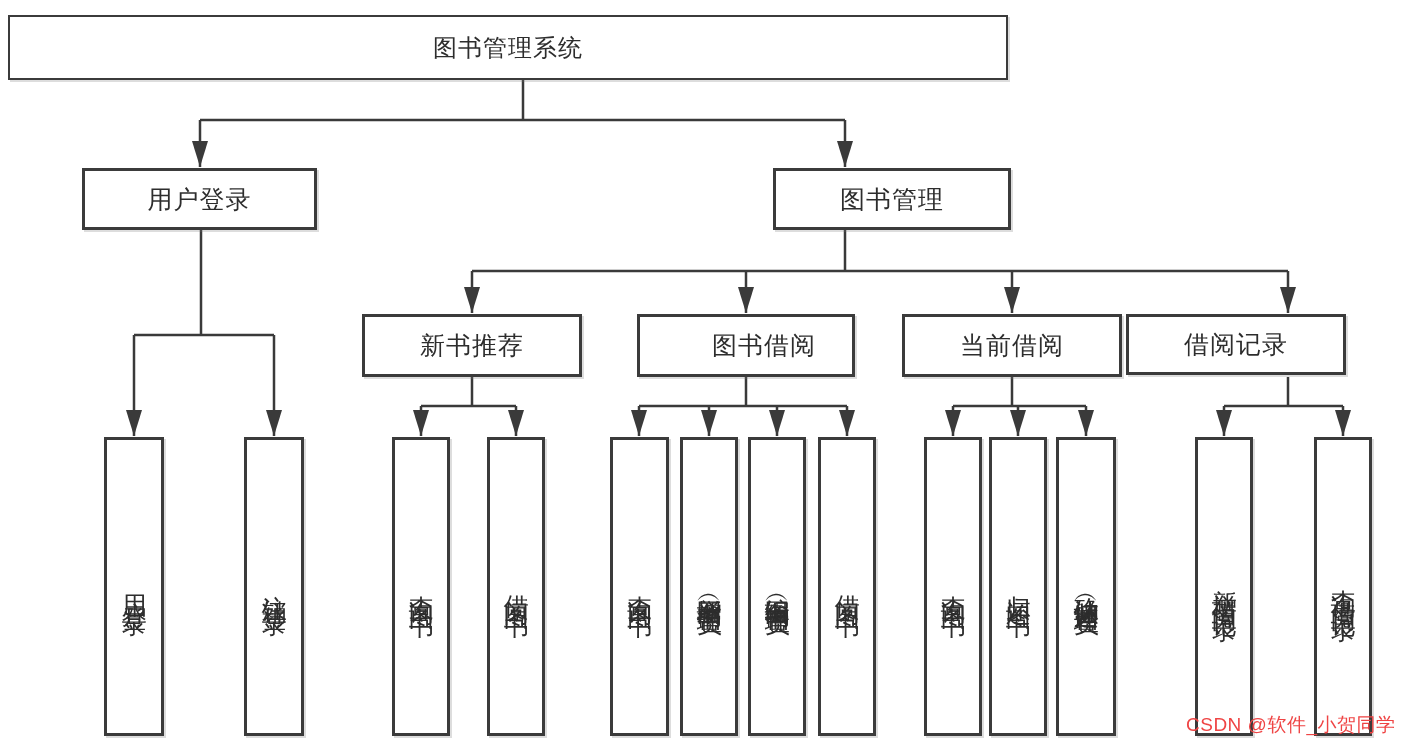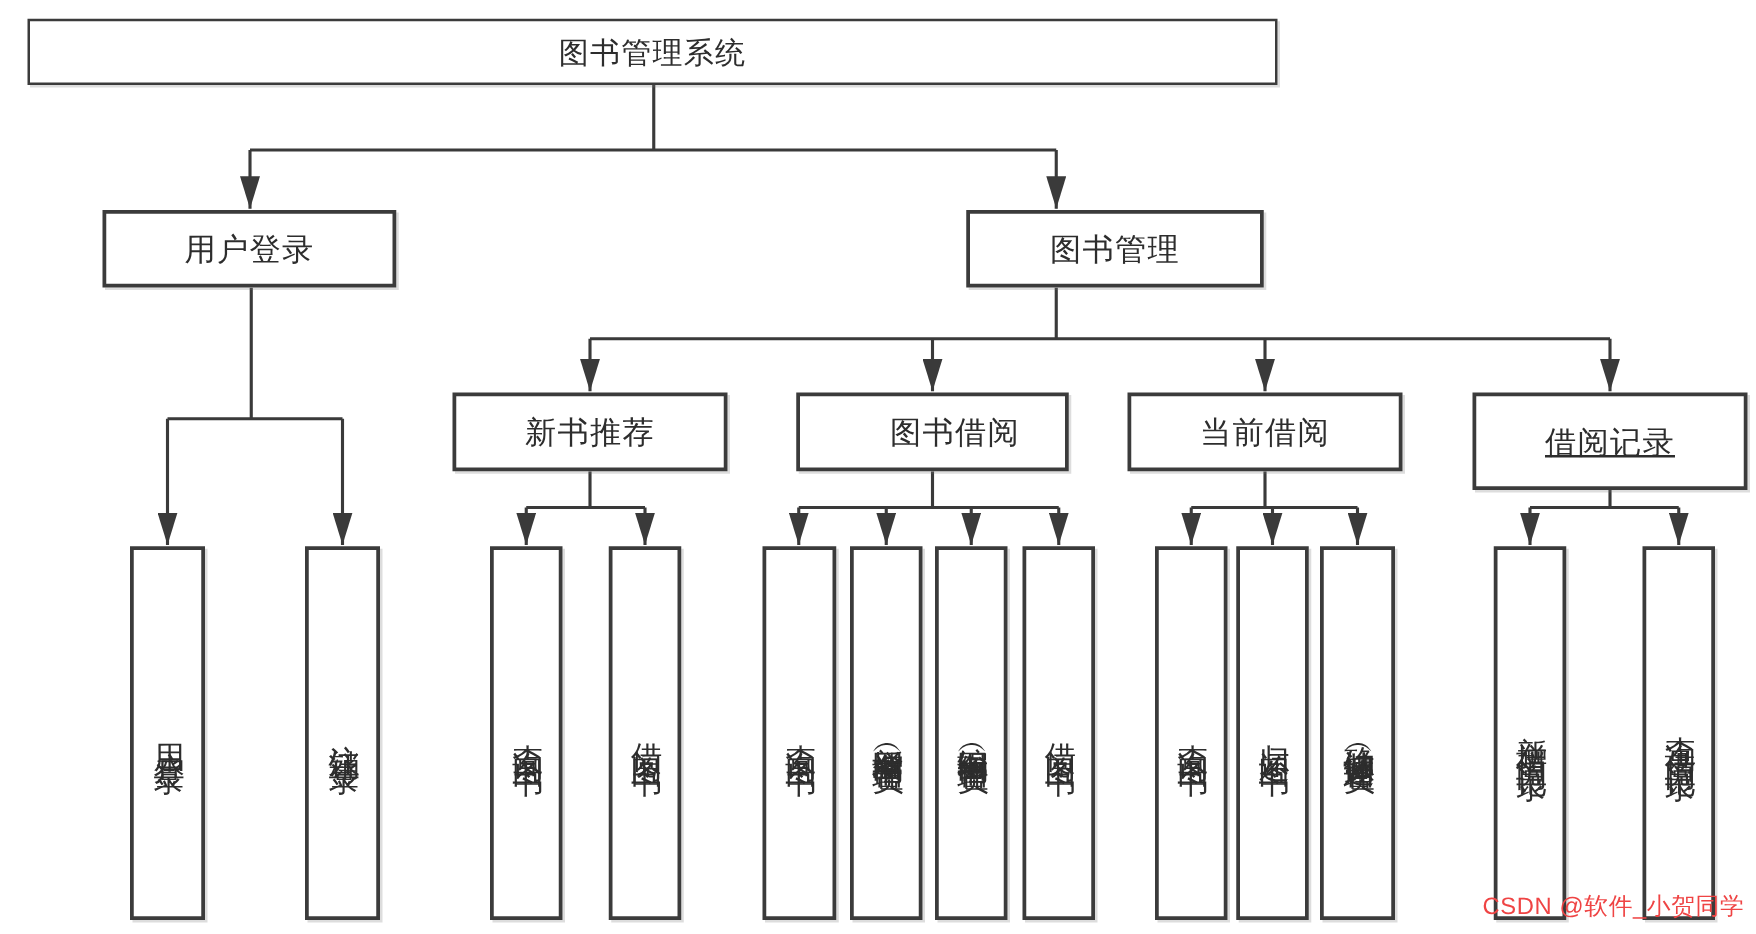--- a/index.html
+++ b/index.html
@@ -103,41 +103,41 @@
       <line x1="953" y1="406" x2="953" y2="436" marker-end="url(#ah)"></line>
       <line x1="1018" y1="406" x2="1018" y2="436" marker-end="url(#ah)"></line>
       <line x1="1086" y1="406" x2="1086" y2="436" marker-end="url(#ah)"></line>
 
       <path d="M1288,377 V406 M1224,406 H1343"></path>
       <line x1="1224" y1="406" x2="1224" y2="436" marker-end="url(#ah)"></line>
       <line x1="1343" y1="406" x2="1343" y2="436" marker-end="url(#ah)"></line>
     </g>
   </svg>
 
-  <div class="box root" style="left:22px; top:15px; width:1000px; height:53px;">
+  <div class="box root" style="left:8px; top:15px; width:1000px; height:65px;">
     <span>图书管理系统</span>
   </div>
 
   <div class="box branch" style="left:82px; top:168px; width:235px; height:62px;">
     <span>用户登录</span>
   </div>
   <div class="box branch" style="left:725px; top:168px; width:238px; height:62px;margin-left:48px;">
     <span>图书管理</span>
   </div>
 
   <div class="box branch" style="left:362px; top:314px; width:220px; height:63px;">
     <span>新书推荐</span>
   </div>
   <div class="box branch" style="left:637px; top:314px; width:218px; height:63px;padding-left:36px;">
     <span>图书借阅</span>
   </div>
   <div class="box branch" style="left:902px; top:314px; width:220px; height:63px;">
     <span>当前借阅</span>
   </div>
-  <div class="box branch" style="left:1178px; top:314px; width:220px; height:78px;text-decoration:underline;">
+  <div class="box branch" style="left:1126px; top:314px; width:220px; height:61px;">
     <span>借阅记录</span>
   </div>
 
   <div class="box leaf" style="left:104px; top:437px; width:60px; height:299px;">
     <span class="vtext">用户登录</span>
   </div>
   <div class="box leaf" style="left:244px; top:437px; width:60px; height:299px;">
     <span class="vtext">注销登录</span>
   </div>
 

